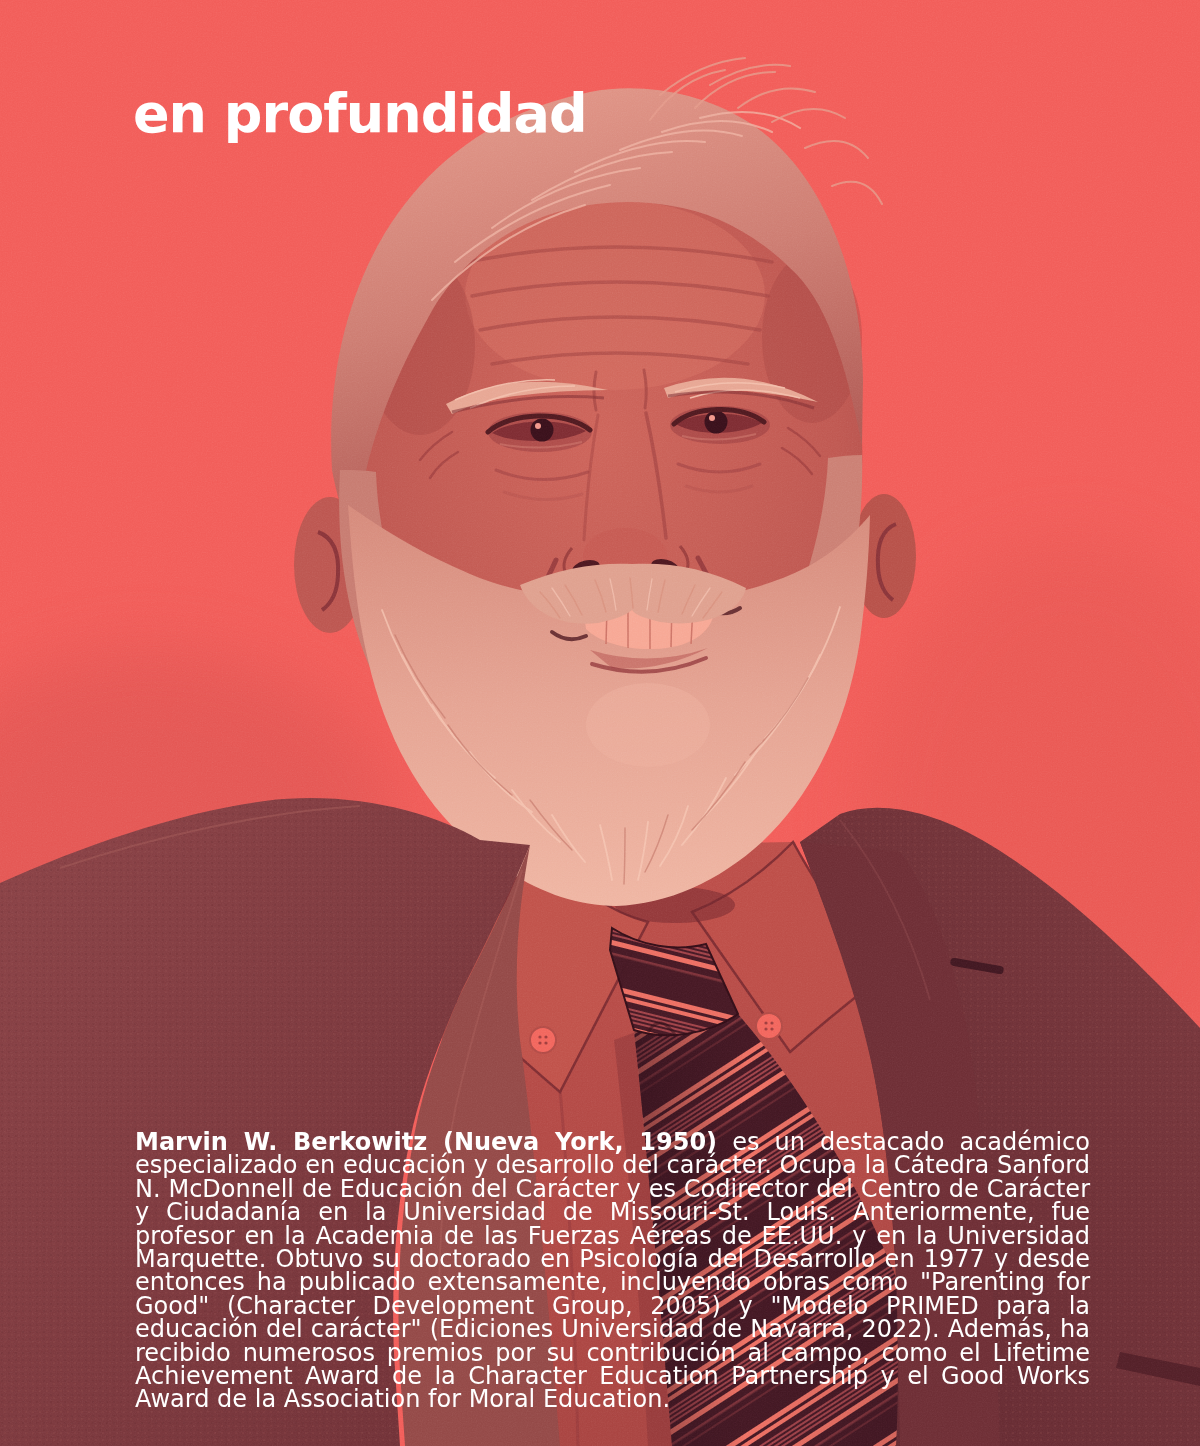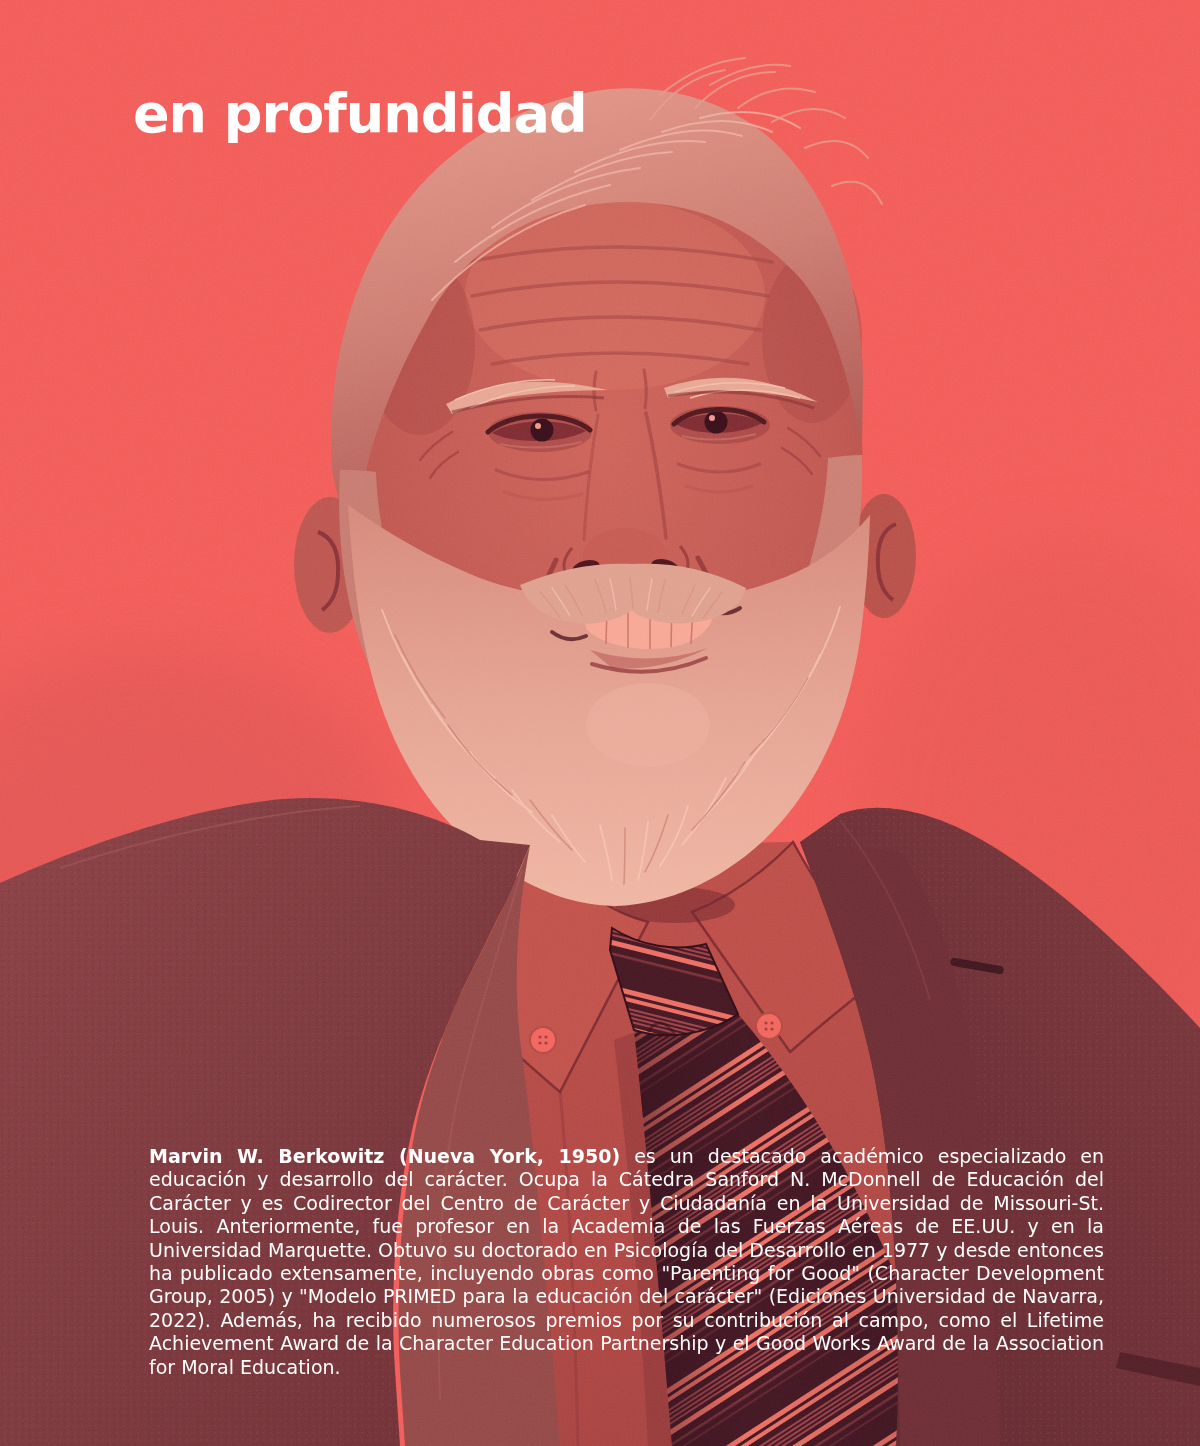--- a/index.html
+++ b/index.html
@@ -8,22 +8,22 @@
     background:#000000;font-family:"DejaVu Sans",sans-serif;
   }
   .photo-svg{position:absolute;left:0;top:0;width:1200px;height:1446px;display:block;}
   .grain{mix-blend-mode:soft-light;opacity:.32;}
   .section-title{
     position:absolute;left:133px;top:84px;margin:0;
     font-family:"DejaVu Sans",sans-serif;font-weight:bold;
     font-size:54px;letter-spacing:-1px;color:#ffffff;line-height:1.1;
   }
   .bio{
-    position:absolute;left:135px;top:1131px;width:955px;margin:14px;
-    font-family:"DejaVu Sans",sans-serif;font-size:19px;line-height:23.4px;
+    position:absolute;left:135px;top:1131px;width:955px;margin:0;
+    font-family:"DejaVu Sans",sans-serif;font-size:24px;line-height:23.4px;
     color:#ffffff;text-align:justify;
   }
   .bio b{font-weight:bold;}
 </style>
 </head>
 <body>
 
 <div class="page">
 
   <svg class="photo-svg" viewBox="0 0 1200 1446" aria-hidden="true">

